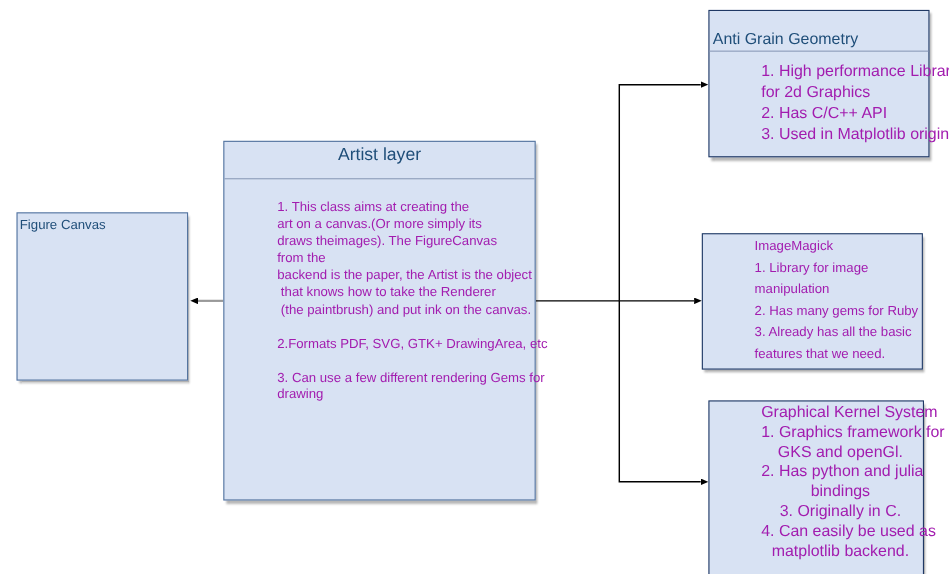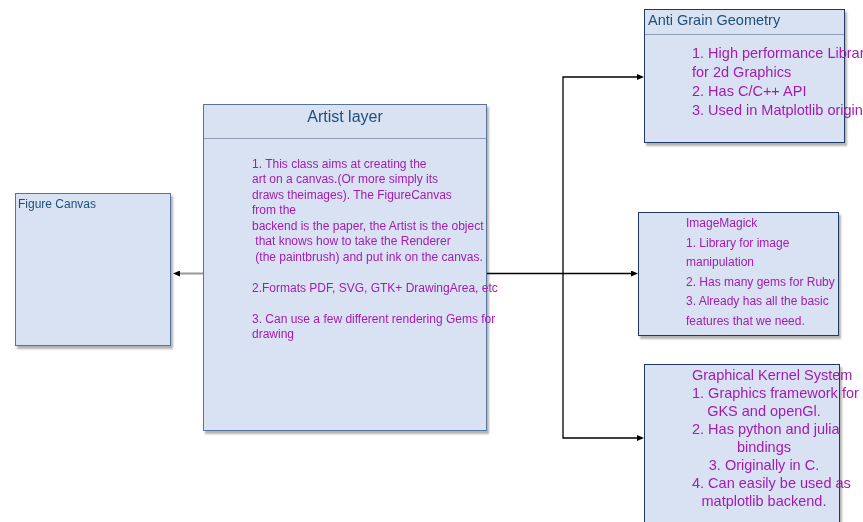--- a/index.html
+++ b/index.html
@@ -33,27 +33,27 @@
   .body {
     white-space: pre;
     color: #a21caf;
     margin-left: 44px;
   }
   
   .fc-box   { left: 15px; top: 193px; width: 156px; height: 153px; }
   .fc-title { font-size: 12px; padding: 3px 2px 0 2px; }
   .fc-body  { font-size: 12.5px; line-height: 17px; padding: 15px 2px 0 2px; }
   
-  .al-box   { left: 203px; top: 104px; width: 284px; height: 327px; }
+  .al-box   { left: 203px; top: 128px; width: 284px; height: 327px; }
   .al-title { font-size: 16px; text-align: center; padding-top: 3px; height: 33.5px;
               border-bottom: 1px solid #8c9cb8; box-sizing: border-box; }
   .al-body  { font-size: 12px; line-height: 15.5px; padding: 18px 4px 0 4px; }
   
   .agg-box   { left: 644px; top: 9px; width: 201px; height: 134px; }
-  .agg-title { font-size: 14.5px; padding: 2px 3px; height: 24.5px;
+  .agg-title { font-size: 14.5px; padding: 18px 3px; height: 24.5px;
                border-bottom: 1px solid #8c9cb8; box-sizing: border-box; }
   .agg-body  { font-size: 14.5px; line-height: 19px; padding: 9px 3px 0 3px; }
   
   .im-box  { left: 638px; top: 212px; width: 201px; height: 124px; }
   .im-body { font-size: 12px; line-height: 19.5px; padding: 1px 3px 0 3px; }
   
   .gks-box  { left: 644px; top: 364px; width: 196px; height: 182px; text-align: center; }
   .gks-body { font-size: 14.5px; line-height: 18px; padding: 1px 3px 0 3px; }
 </style>
 </head>

